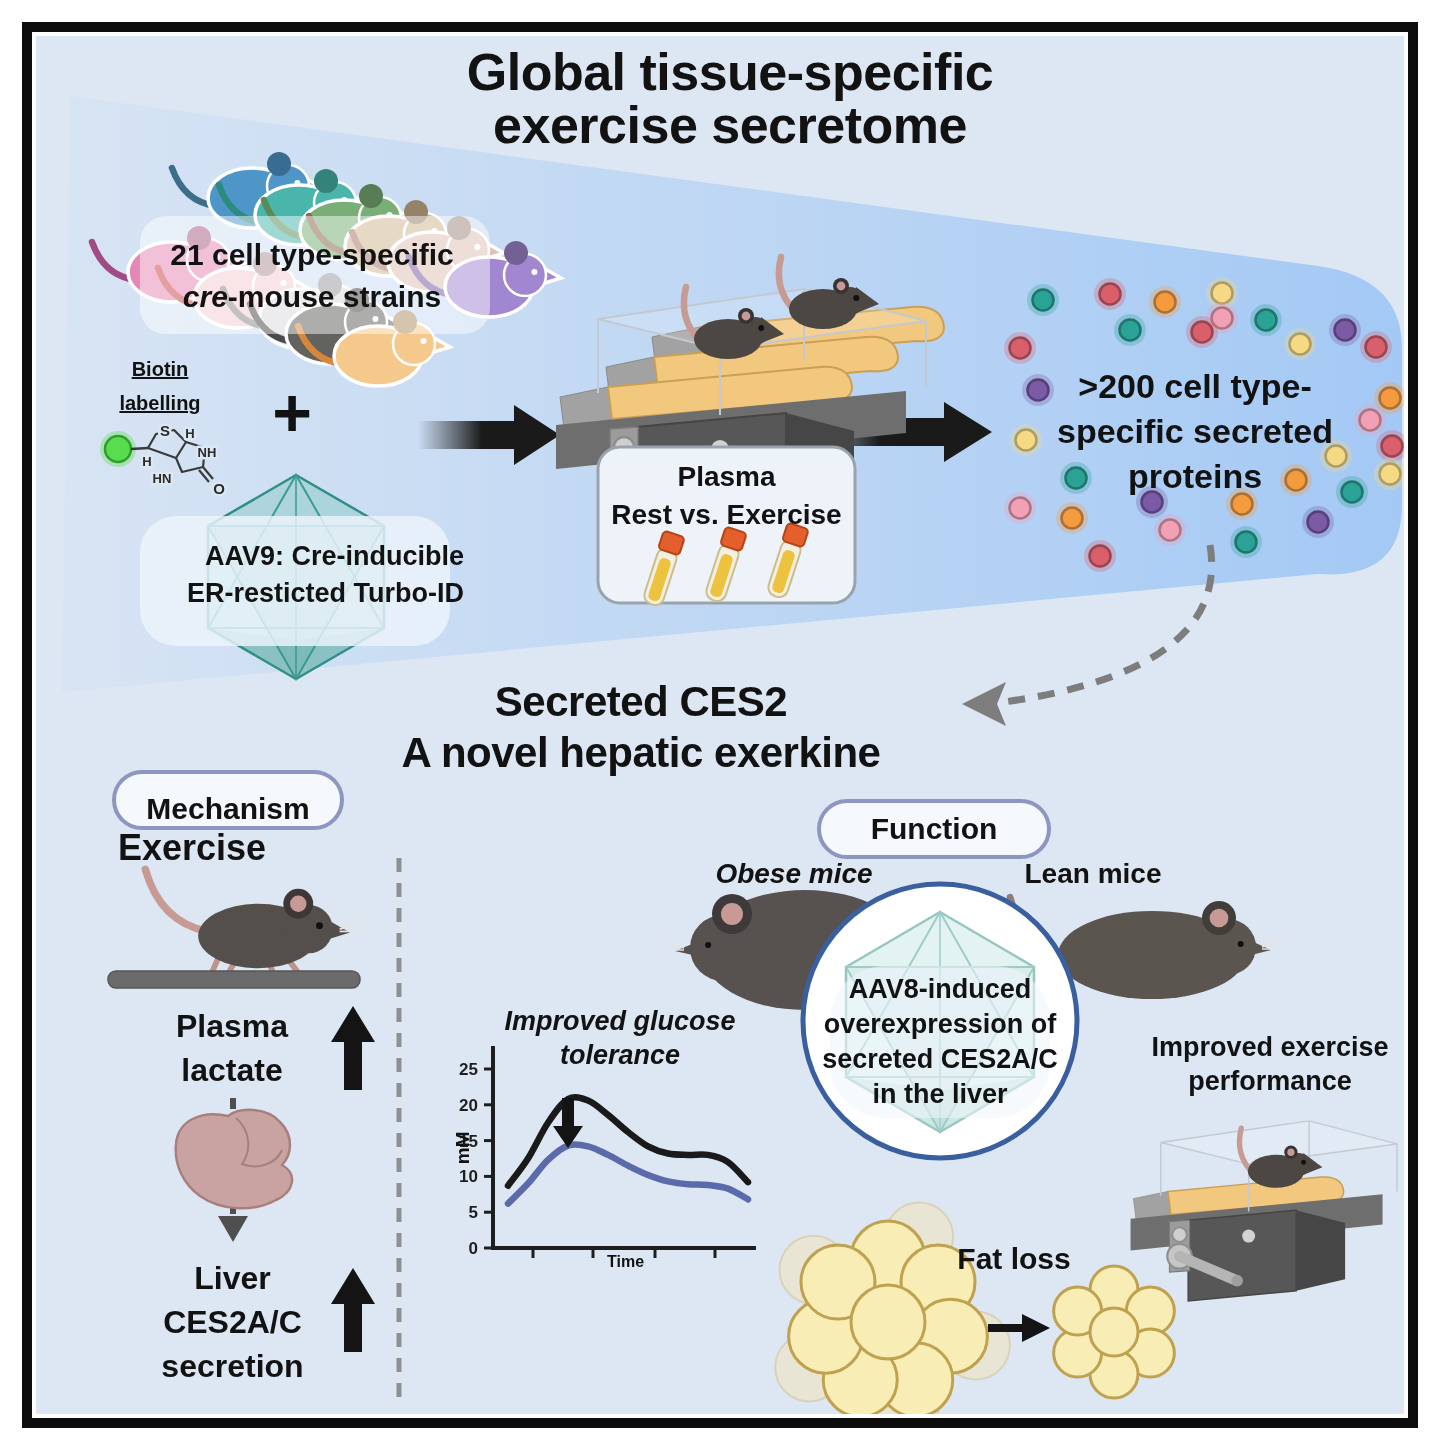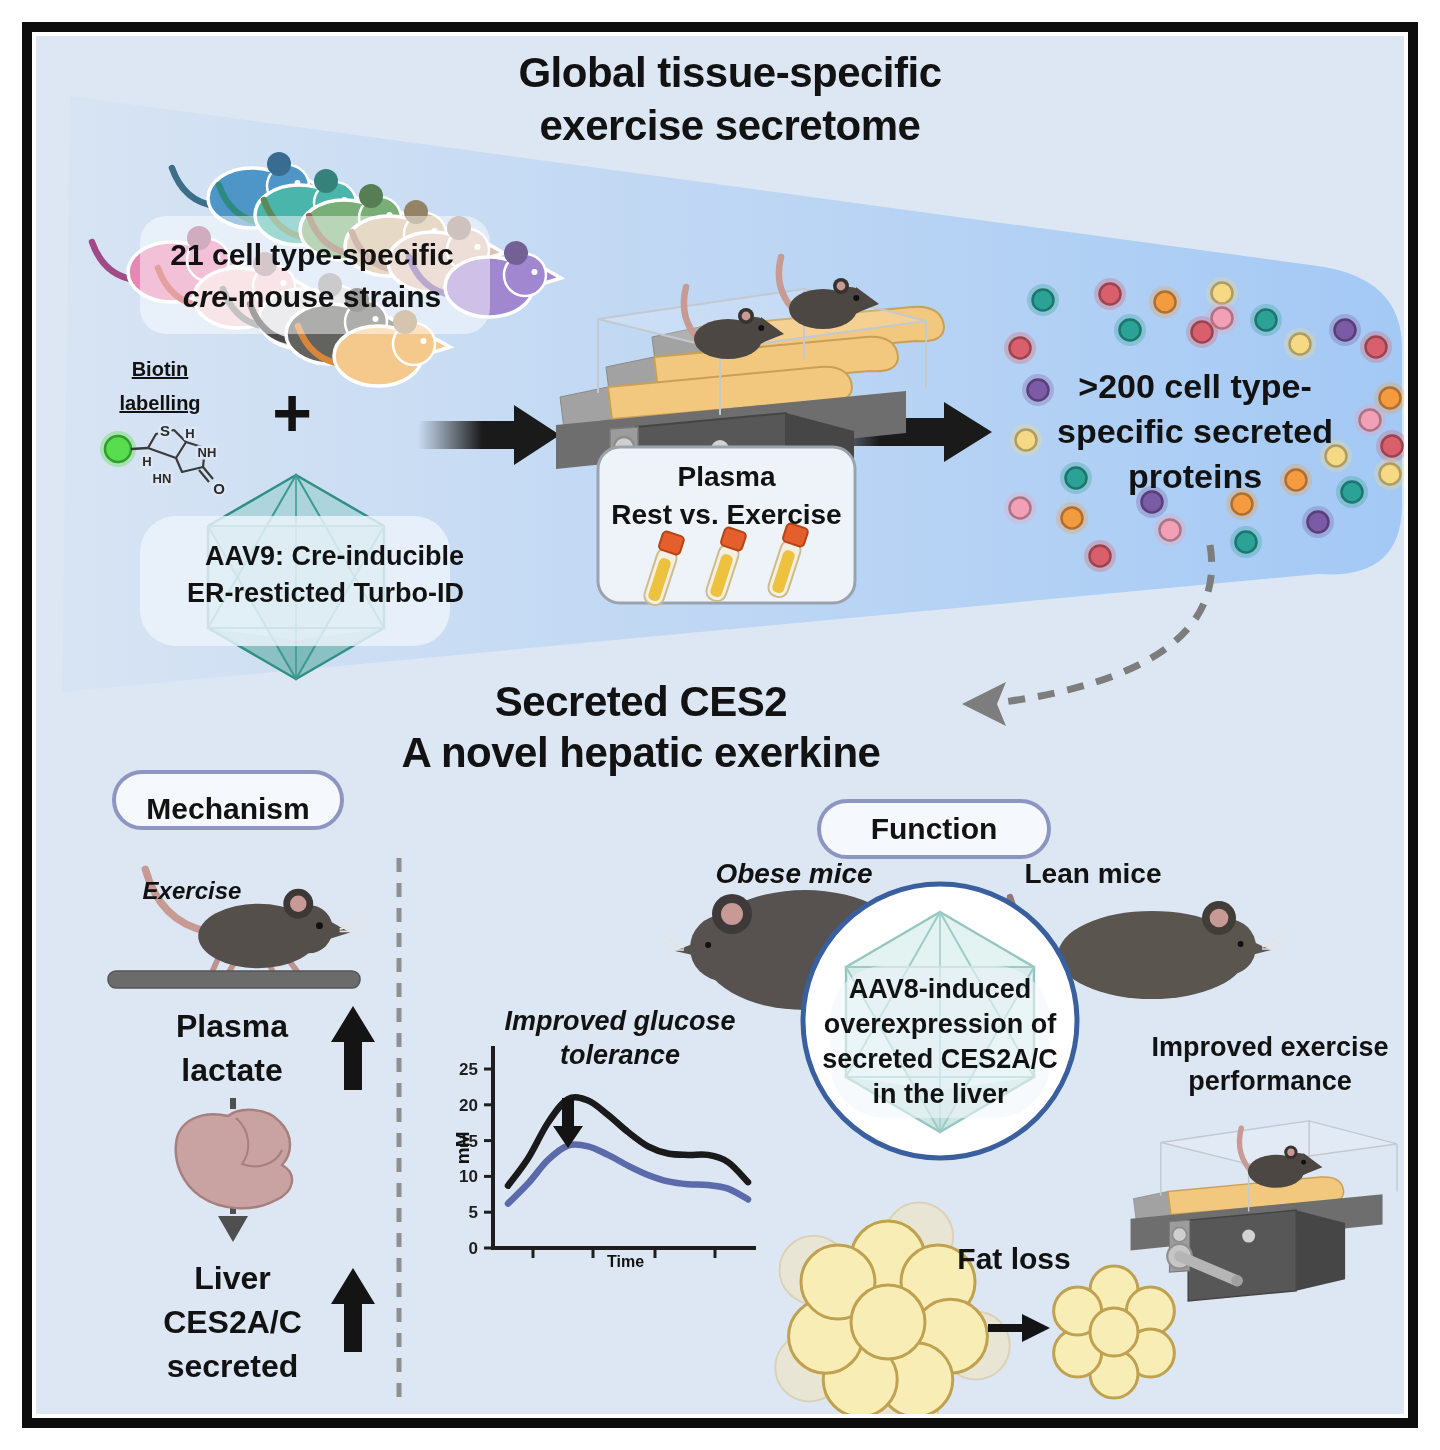--- a/index.html
+++ b/index.html
@@ -1,33 +1,33 @@
 <!DOCTYPE html>
 <html><head>
 <meta charset="utf-8">
 <style>
   html,body{margin:0;padding:0;background:#fff;}
   body{font-family:"Liberation Sans","DejaVu Sans",sans-serif;}
   #stage{position:relative;width:1440px;height:1450px;background:#fff;overflow:hidden;}
   #art{position:absolute;left:0;top:0;}
   .t{position:absolute;font-weight:700;color:#121212;text-align:center;line-height:1.25;}
-  .main-title{left:340px;top:46px;width:780px;font-size:42px;line-height:53px;letter-spacing:-0.5px;}
+  .main-title{left:340px;top:46px;width:780px;font-size:52px;line-height:53px;letter-spacing:-0.5px;}
   .mice-bg{position:absolute;left:140px;top:216px;width:350px;height:118px;background:rgba(255,255,255,0.48);border-radius:26px;}
   .mice-label{left:92px;top:234px;width:440px;font-size:30px;line-height:42px;}
   .biotin-label{left:92px;top:352px;width:136px;font-size:20px;line-height:34px;text-decoration:underline;}
   .plus{left:252px;top:378px;width:80px;font-size:68px;font-weight:700;line-height:68px;}
   .aav9-bg{position:absolute;left:140px;top:516px;width:310px;height:130px;background:rgba(237,244,251,0.82);border-radius:36px;}
   .aav9-label{left:124px;top:538px;width:340px;font-size:27px;line-height:37px;text-align:right;}
   .plasma-label{left:598px;top:458px;width:257px;font-size:28px;line-height:38px;}
   .proteins-label{left:1000px;top:364px;width:390px;font-size:34px;line-height:45px;}
   .ces2-title{left:335px;top:676px;width:612px;font-size:42px;line-height:51px;letter-spacing:-0.5px;}
   .pill{position:absolute;border:4px solid #8d96c0;border-radius:34px;background:#f5f8fd;display:flex;align-items:center;justify-content:center;font-weight:700;font-size:30px;color:#121212;}
   .mech-pill{left:112px;top:770px;width:224px;height:52px;align-items:flex-end;}
   .func-pill{left:817px;top:799px;width:226px;height:52px;}
-  .exercise-label{left:108px;top:876px;width:168px;font-size:24px;font-style:italic;}
+  .exercise-label{left:108px;top:825px;width:168px;font-size:36px;}
   .plasma-lactate{left:124px;top:1004px;width:216px;font-size:32px;line-height:44px;}
   .liver-label{left:120px;top:1256px;width:225px;font-size:32px;line-height:44px;}
   .obese-label{left:698px;top:856px;width:192px;font-size:28px;font-style:italic;}
   .lean-label{left:1002px;top:856px;width:182px;font-size:28px;}
   .aav8-bg{position:absolute;left:830px;top:966px;width:220px;height:152px;background:rgba(240,246,252,0.55);border-radius:55px;}
   .aav8-label{left:806px;top:972px;width:268px;font-size:27px;line-height:35px;}
   .chart-title{left:462px;top:1004px;width:316px;font-size:27px;line-height:34px;font-style:italic;}
   .chart-ylabel{left:433px;top:1136px;width:60px;font-size:19px;transform:rotate(-90deg);}
   .chart-xlabel{left:578px;top:1252px;width:95px;font-size:16px;}
   .perf-label{left:1132px;top:1030px;width:276px;font-size:27px;line-height:34px;}
@@ -503,21 +503,21 @@
       <span>Mechanism</span>
     </div>
 <div class="t exercise-label">Exercise</div>
 <div class="t plasma-lactate">
   <div>Plasma</div>
       <div>lactate</div>
 </div>
 <div class="t liver-label">
   <div>Liver</div>
       <div>CES2A/C</div>
-      <div>secreted</div>
+      <div>secretion</div>
 </div>
 
 <div class="pill func-pill">
       <span>Function</span>
     </div>
 <div class="t obese-label">Obese mice</div>
 <div class="t lean-label">Lean mice</div>
 
 <div class="aav8-bg"></div>
 <div class="t aav8-label">

